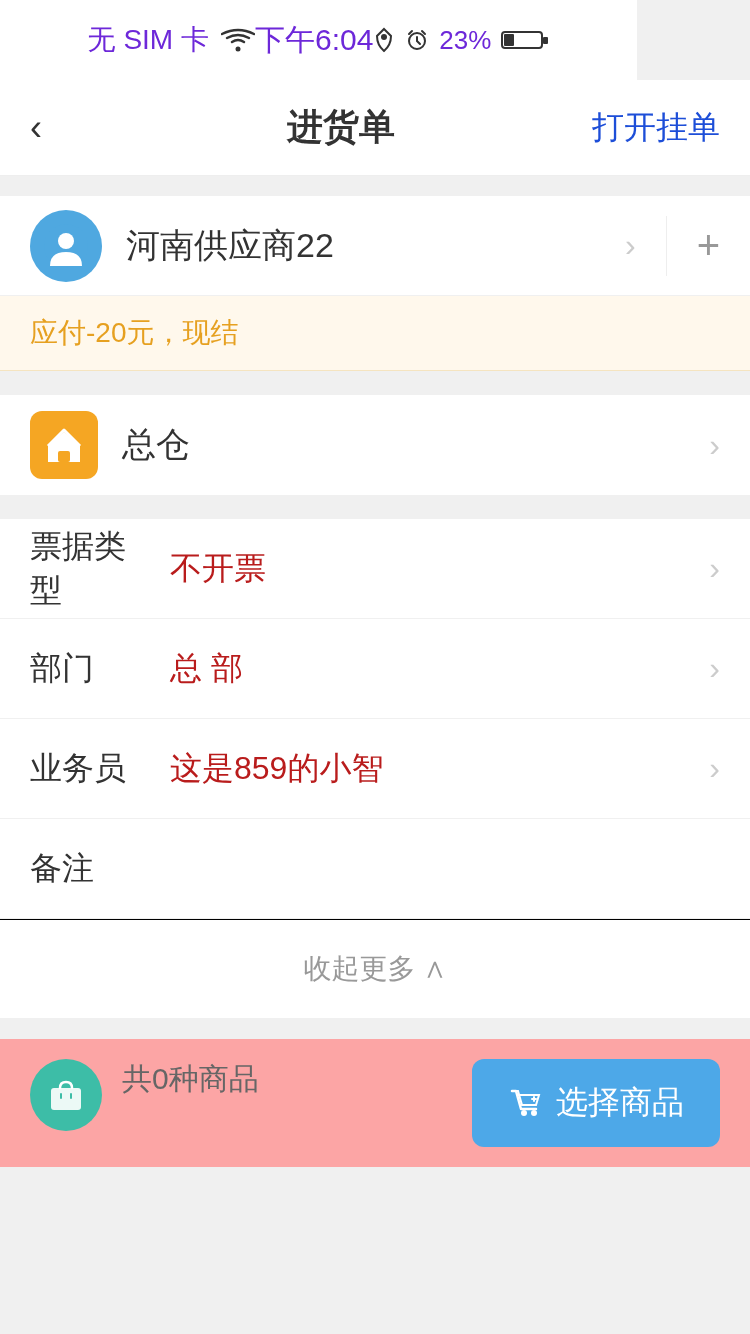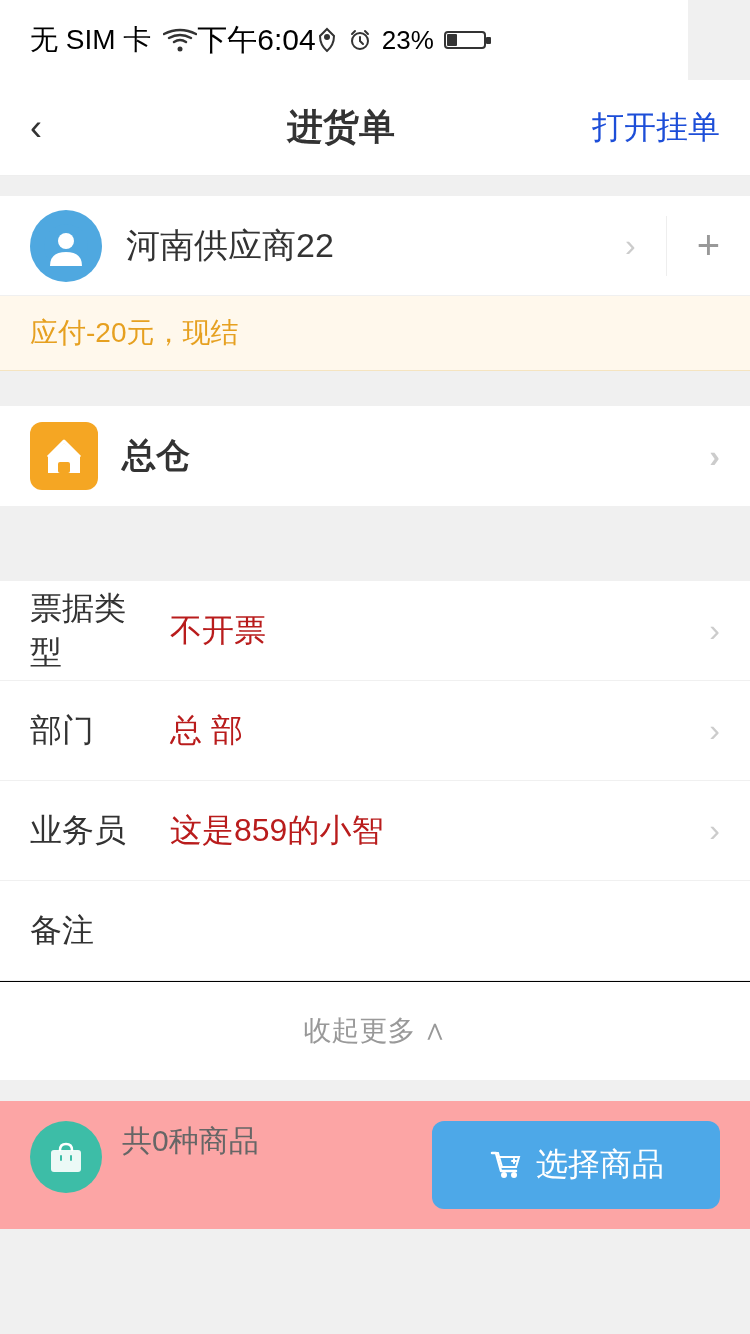--- a/index.html
+++ b/index.html
@@ -9,29 +9,29 @@
       width: 750px;
       min-height: 1334px;
       background: #f0f0f0;
       font-family: -apple-system, "PingFang SC", "Helvetica Neue", sans-serif;
       font-size: 32px;
       color: #333;
     }
 
     
     .status-bar {
-      width: 688px;
+      width: 637px;
       height: 80px;
       background: #fff;
       display: flex;
       align-items: center;
-      justify-content: flex-start;
+      justify-content: center;
       padding: 0 30px;
       font-size: 28px;
-      color: #000000;
+      color: #6d28d9;
     }
     .status-left {
       display: flex;
       align-items: center;
       gap: 12px;
     }
     .status-center {
       font-size: 30px;
       font-weight: 500;
     }
@@ -72,21 +72,21 @@
 
     
     .section-gap {
       height: 20px;
       background: #f0f0f0;
     }
 
     
     .card {
       background: #fff;
-      margin-bottom: 15px;
+      margin-bottom: 4px;
     }
 
     
     .supplier-row {
       display: flex;
       align-items: center;
       padding: 0 30px;
       height: 100px;
       border-bottom: 1px solid #f0f0f0;
     }
@@ -131,21 +131,20 @@
       border-bottom: 1px solid #f5e4c0;
     }
 
     
     .warehouse-row {
       display: flex;
       align-items: center;
       padding: 0 30px;
       height: 100px;
       background: #fff;
-      font-weight: bold;
     }
     .warehouse-icon {
       width: 68px;
       height: 68px;
       border-radius: 12px;
       background: #f5a623;
       display: flex;
       align-items: center;
       justify-content: center;
       margin-right: 24px;
@@ -153,21 +152,20 @@
     }
     .warehouse-name {
       flex: 1;
       font-size: 34px;
       color: #333;
     }
 
     
     .form-section {
       background: #fff;
-      margin-top: 40px;
     }
     .form-row {
       display: flex;
       align-items: center;
       padding: 0 30px;
       height: 100px;
       border-bottom: 1px solid #f0f0f0;
     }
     .form-row:last-child {
       border-bottom: none;
@@ -223,21 +221,21 @@
     }
     .product-count-text {
       flex: 1;
       font-size: 30px;
       color: #666;
     }
     .select-product-btn {
       background: #4da8e8;
       color: #fff;
       font-size: 32px;
-      padding: 22px 56px;
+      padding: 22px 36px;
       border-radius: 12px;
       cursor: pointer;
       display: flex;
       align-items: center;
       gap: 12px;
       white-space: nowrap;
     }
 
     .page-bg {
       background: #f0f0f0;

